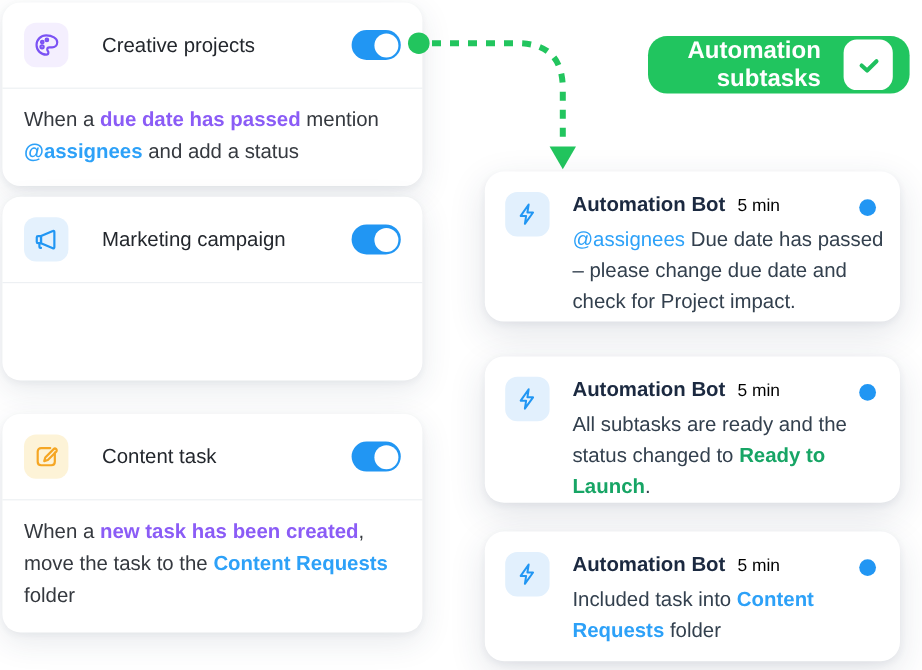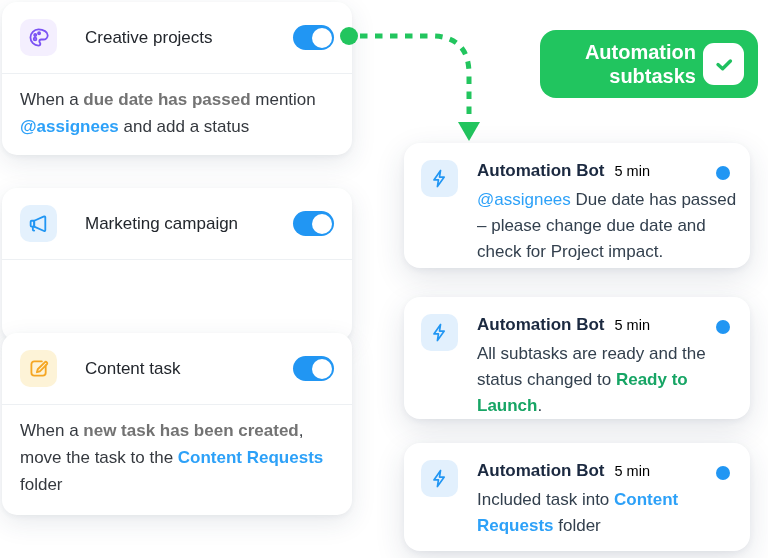--- a/index.html
+++ b/index.html
@@ -25,30 +25,30 @@
     margin-left:auto; width:41px; height:25px; border-radius:13px;
     background:#2196f3; position:relative; cursor:pointer; flex:none;
   }
   .toggle .knob {
     position:absolute; top:2.5px; right:2.5px; width:20px; height:20px;
     border-radius:50%; background:#fff;
   }
   .divider { height:1px; background:#edf0f3; }
   .auto-body { padding:12px 18px 16px; font-size:17px; line-height:27px; color:#35393f; }
 
-  .seg-bold { font-weight:700; color:#737373; }
+  .seg-bold { font-weight:700; color:#8b5cf6; }
   .seg-bold-blue { font-weight:700; color:#2da1f8; }
   .seg-bold-green { font-weight:700; color:#17a565; }
   .seg-blue { color:#2da1f8; }
 
   
   .badge {
-    position:absolute; left:540px; top:30px; width:218px; height:68px;
+    position:absolute; left:540px; top:30px; width:218px; height:48px;
     border-radius:16px; background:#21c55f; display:flex; align-items:center;
-    justify-content:flex-end; padding:0 14px; gap:7px; cursor:pointer;
+    justify-content:flex-end; padding:0 14px; gap:19px; cursor:pointer;
   }
   .badge-text { text-align:right; color:#fff; font-weight:700; font-size:20px; line-height:24px; }
   .badge-check {
     width:41px; height:42px; background:#fff; border-radius:11px; flex:none;
     display:flex; align-items:center; justify-content:center;
   }
 
   
   .flow-arrow { position:absolute; left:336px; top:20px; }
 
@@ -86,38 +86,38 @@
       </span>
       <span class="auto-label">Creative projects</span>
       <span class="toggle">
           <span class="knob"></span>
         </span>
     </div>
     <div class="divider"></div>
     <p class="auto-body"><span class="seg-normal">When a </span><span class="seg-bold">due date has passed</span><span class="seg-normal"> mention </span><span class="seg-bold-blue">@assignees</span><span class="seg-normal"> and add a status</span></p>
   </div>
 
-  <div class="auto-card" style="top:188px;height:153px;">
+  <div class="auto-card" style="top:164px;height:153px;">
     <div class="hd">
       <span class="icon-sq" style="background: rgb(228, 241, 253);">
         <svg width="23" height="23" viewBox="0 0 24 24" fill="none" stroke="#2196f3" stroke-width="1.9" stroke-linecap="round" stroke-linejoin="round">
           <path d="M3.8 10.2v4c0 .6.5 1.1 1.1 1.1h2.6V9.1H4.9c-.6 0-1.1.5-1.1 1.1z"></path>
           <path d="M7.5 9.1 17.8 4.6c.6-.3 1.3.2 1.3.9v13.4c0 .7-.7 1.2-1.3.9L7.5 15.3z"></path>
           <path d="M6.1 15.3v3.2c0 .5.4.9.9.9h.5"></path>
         </svg>
       </span>
       <span class="auto-label">Marketing campaign</span>
       <span class="toggle">
           <span class="knob"></span>
         </span>
     </div>
     <div class="divider"></div>
   </div>
 
-  <div class="auto-card" style="top:333px;height:182px;">
+  <div class="auto-card" style="top:345px;height:182px;">
     <div class="hd">
       <span class="icon-sq" style="background: rgb(253, 243, 215);">
         <svg width="23" height="23" viewBox="0 0 24 24" fill="none" stroke="#f5a623" stroke-width="1.9" stroke-linecap="round" stroke-linejoin="round">
           <path d="M15.5 4.6H7.6c-1.7 0-3 1.3-3 3v8.9c0 1.7 1.3 3 3 3h8.9c1.7 0 3-1.3 3-3V8.6"></path>
           <path d="m11.2 12.8 7.3-7.3c.6-.6 1.6-.6 2.2 0 .6.6.6 1.6 0 2.2l-7.3 7.3-3.1.9.9-3.1z"></path>
         </svg>
       </span>
       <span class="auto-label">Content task</span>
       <span class="toggle">
           <span class="knob"></span>

